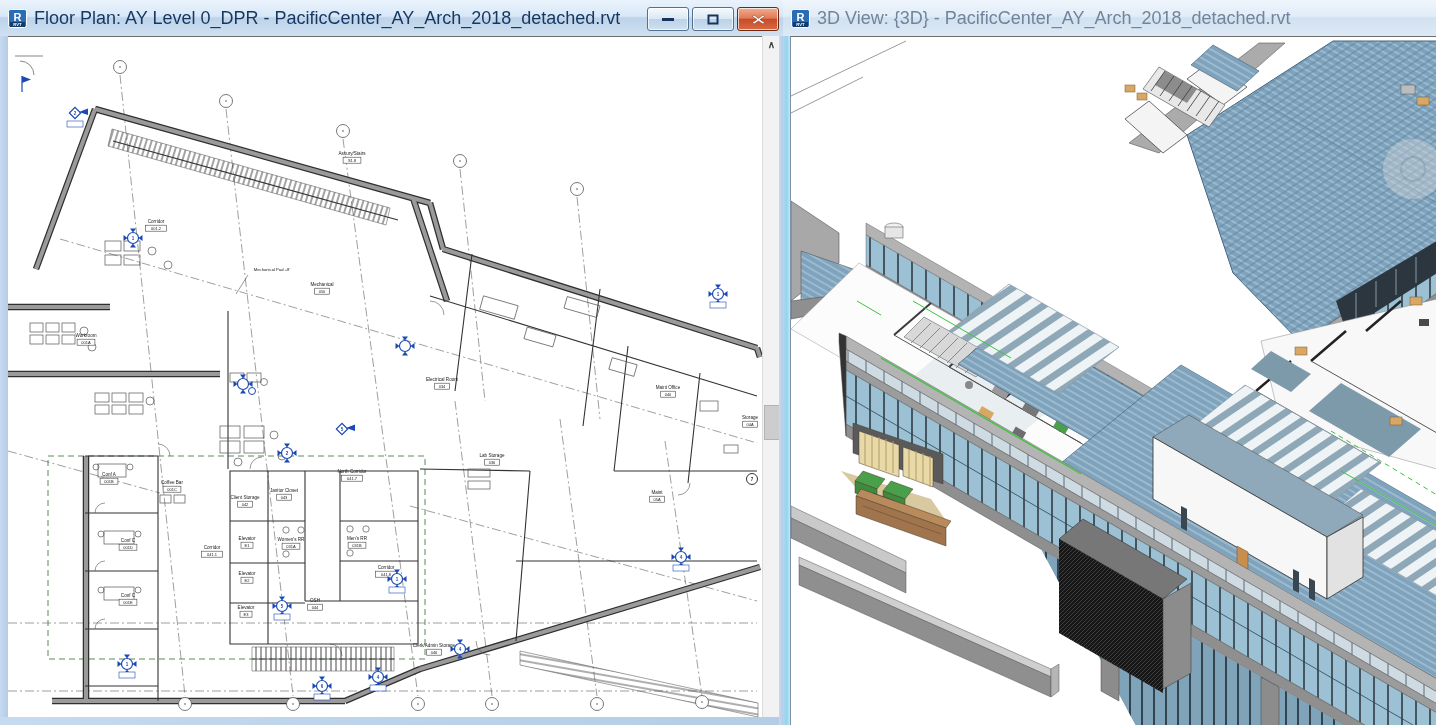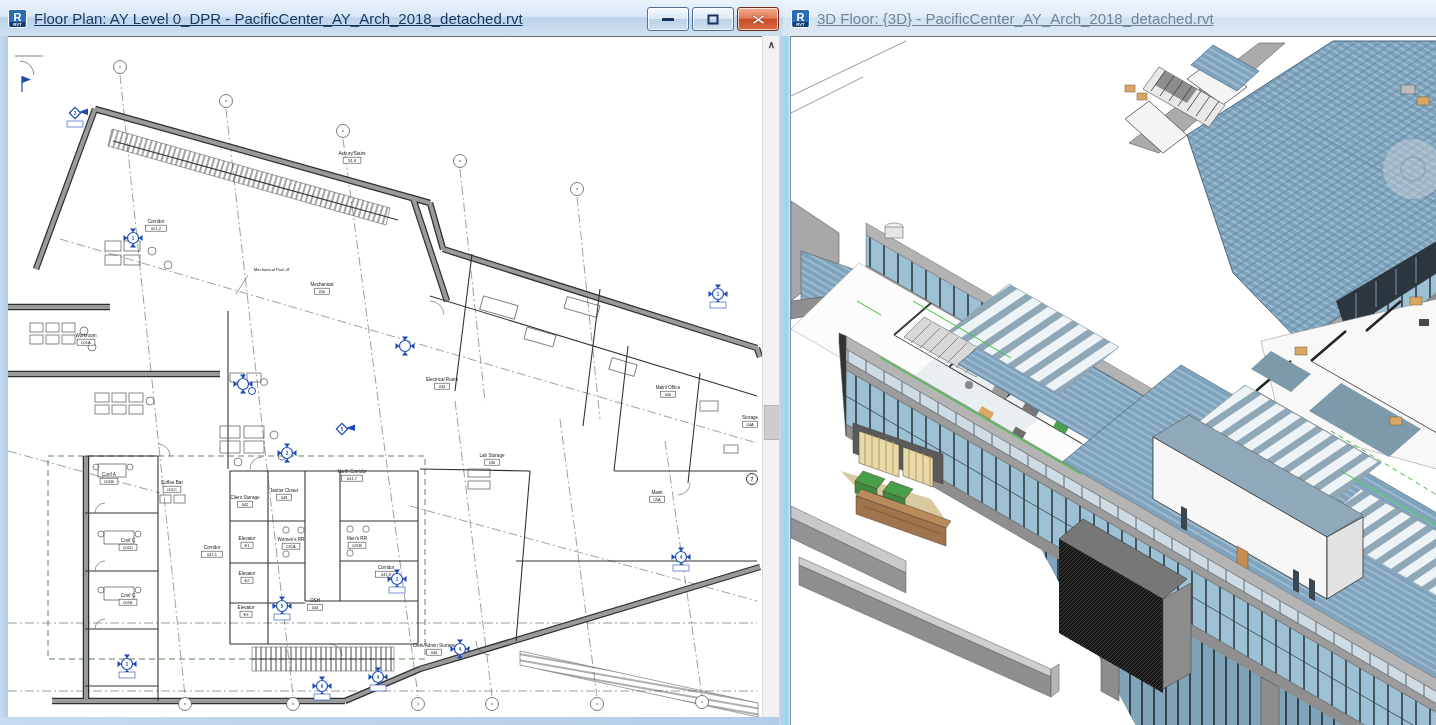--- a/index.html
+++ b/index.html
@@ -4,21 +4,21 @@
 <style>
   html,body{margin:0;padding:0;background:#c8d8ea;font-family:"Liberation Sans",sans-serif;}
   #stage{position:relative;width:1436px;height:725px;overflow:hidden;background:#dfe9f4;}
   .win{position:absolute;top:0;height:725px;}
   #winL{left:0;width:783px;background:#cfe0f2;}
   #winR{left:783px;width:653px;background:#e4eef8;}
   .titlebar{position:absolute;top:0;left:0;right:0;height:36px;display:flex;align-items:center;
     background:linear-gradient(#eaf3fc 0%,#d8e7f7 45%,#bdd3ea 50%,#cfe0f1 100%);
     border-bottom:1px solid #8fa8c4;}
   #winR .titlebar{background:linear-gradient(#eef5fc 0%,#e2edf8 45%,#d2e1f0 50%,#dde9f5 100%);}
-  .titlebar .ttl{font-size:15px;color:#16375f;white-space:nowrap;overflow:hidden;text-decoration:underline;}
+  .titlebar .ttl{font-size:18px;color:#16375f;white-space:nowrap;overflow:hidden;}
   #winR .titlebar .ttl{color:#70859b;}
   .rvticon{width:19px;height:19px;margin:0 7px 0 8px;flex:0 0 auto;}
   .winbtns{position:absolute;right:4px;top:7px;display:flex;}
   .wbtn{width:40px;height:22px;margin-left:3px;border-radius:3px;border:1px solid #54708f;
     background:linear-gradient(#f6fafe,#dcr 0);background:linear-gradient(#f6fafe 0%,#dbe8f4 48%,#bcd2e8 52%,#cfe0f0 100%);
     display:flex;align-items:center;justify-content:center;box-shadow:inset 0 0 0 1px rgba(255,255,255,.7);}
   .wbtn.close{background:linear-gradient(#f3ad90 0%,#e07a57 46%,#c94c28 52%,#d96b45 100%);border-color:#6e2a12;}
   .content{position:absolute;background:#fff;}
   #planArea{left:8px;top:36px;width:754px;height:681px;border-top:1px solid #6d6d6d;}
   #planArea svg{display:block;width:100%;height:100%;}
@@ -465,21 +465,21 @@
   </div>
 
   <div class="win" id="winR">
     <div class="titlebar">
       <svg class="rvticon" viewBox="0 0 19 19">
         <rect x="0.5" y="0.5" width="18" height="18" rx="2" fill="#2a6db5" stroke="#fff"></rect>
         <text x="9.5" y="11.5" font-size="11" font-weight="bold" fill="#fff" text-anchor="middle">R</text>
         <rect x="2" y="13" width="15" height="5" fill="#123c6b"></rect>
         <text x="9.5" y="17.2" font-size="4.2" font-weight="bold" fill="#fff" text-anchor="middle">RVT</text>
       </svg>
-      <div class="ttl">3D Floor: {3D} - PacificCenter_AY_Arch_2018_detached.rvt</div>
+      <div class="ttl">3D View: {3D} - PacificCenter_AY_Arch_2018_detached.rvt</div>
     </div>
     <div class="frame-strip" style="left:0;top:36px;width:7px;height:689px;background:linear-gradient(90deg,#bcd2e8,#8fd7f0 55%,#cfe2f4);"></div>
 
     <div class="content" id="viewArea">
       <svg viewBox="790 36 646 689" preserveAspectRatio="none">
         <defs>
           <pattern id="bh" width="6" height="6" patternUnits="userSpaceOnUse" patternTransform="rotate(30)">
             <rect width="6" height="6" fill="#7fa3bc"></rect>
               <line x1="0" y1="1" x2="6" y2="1" stroke="#a9c4d6" stroke-width="1.4"></line>
           </pattern>

